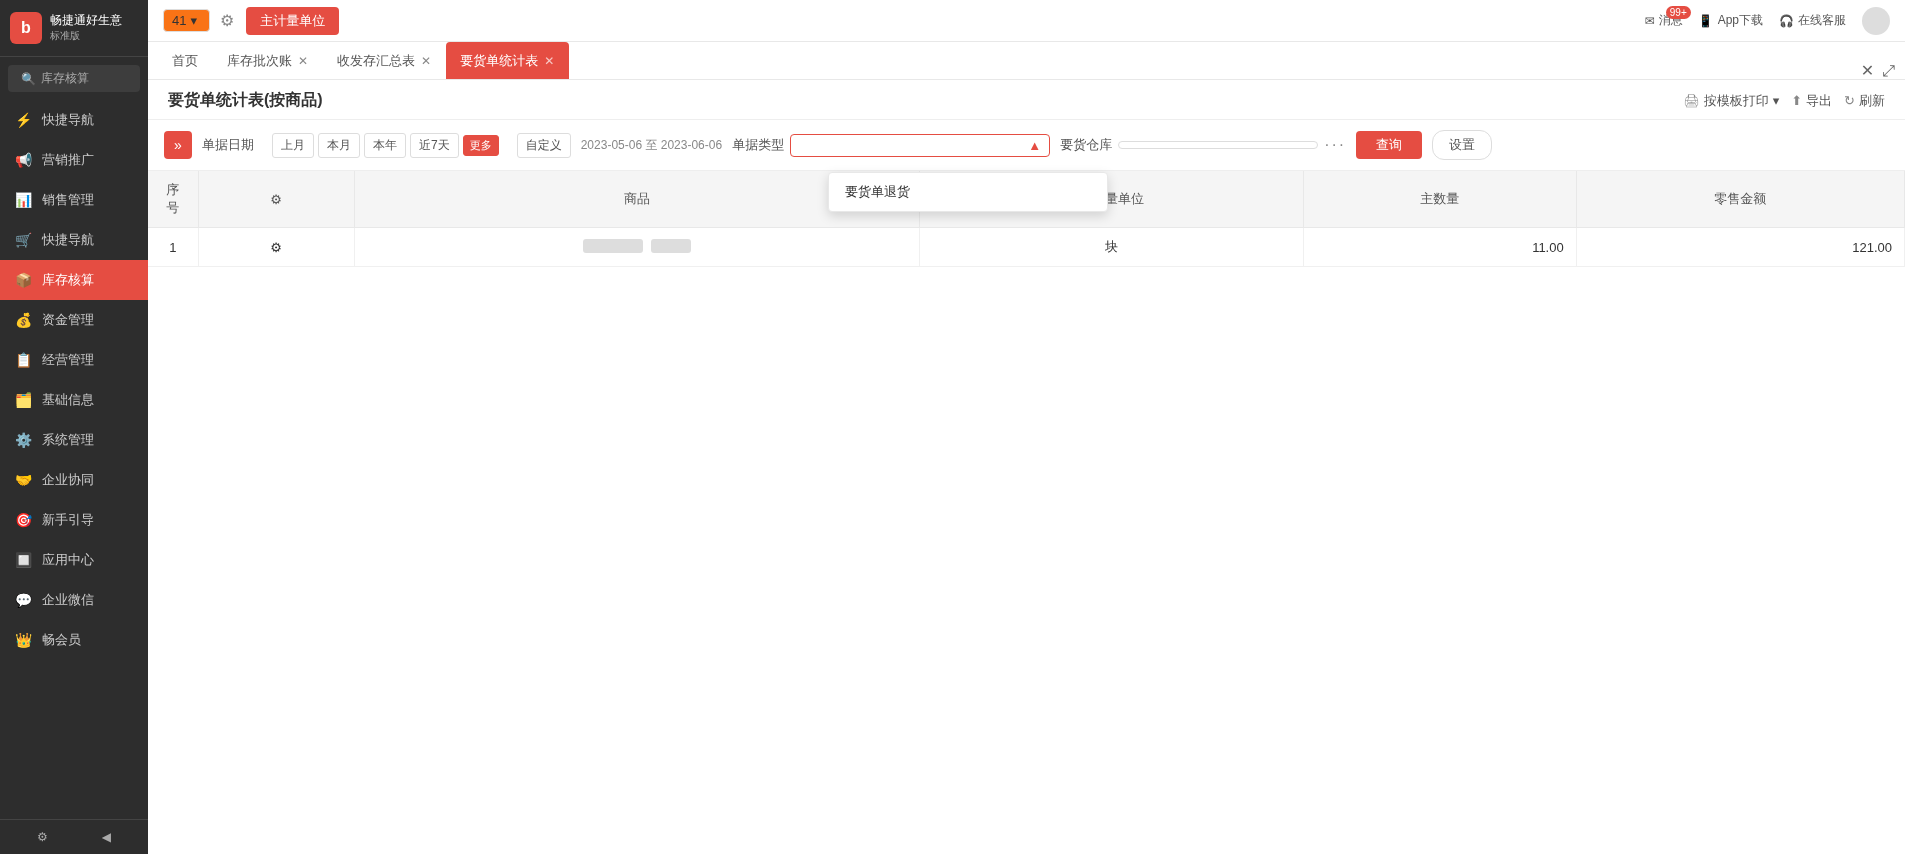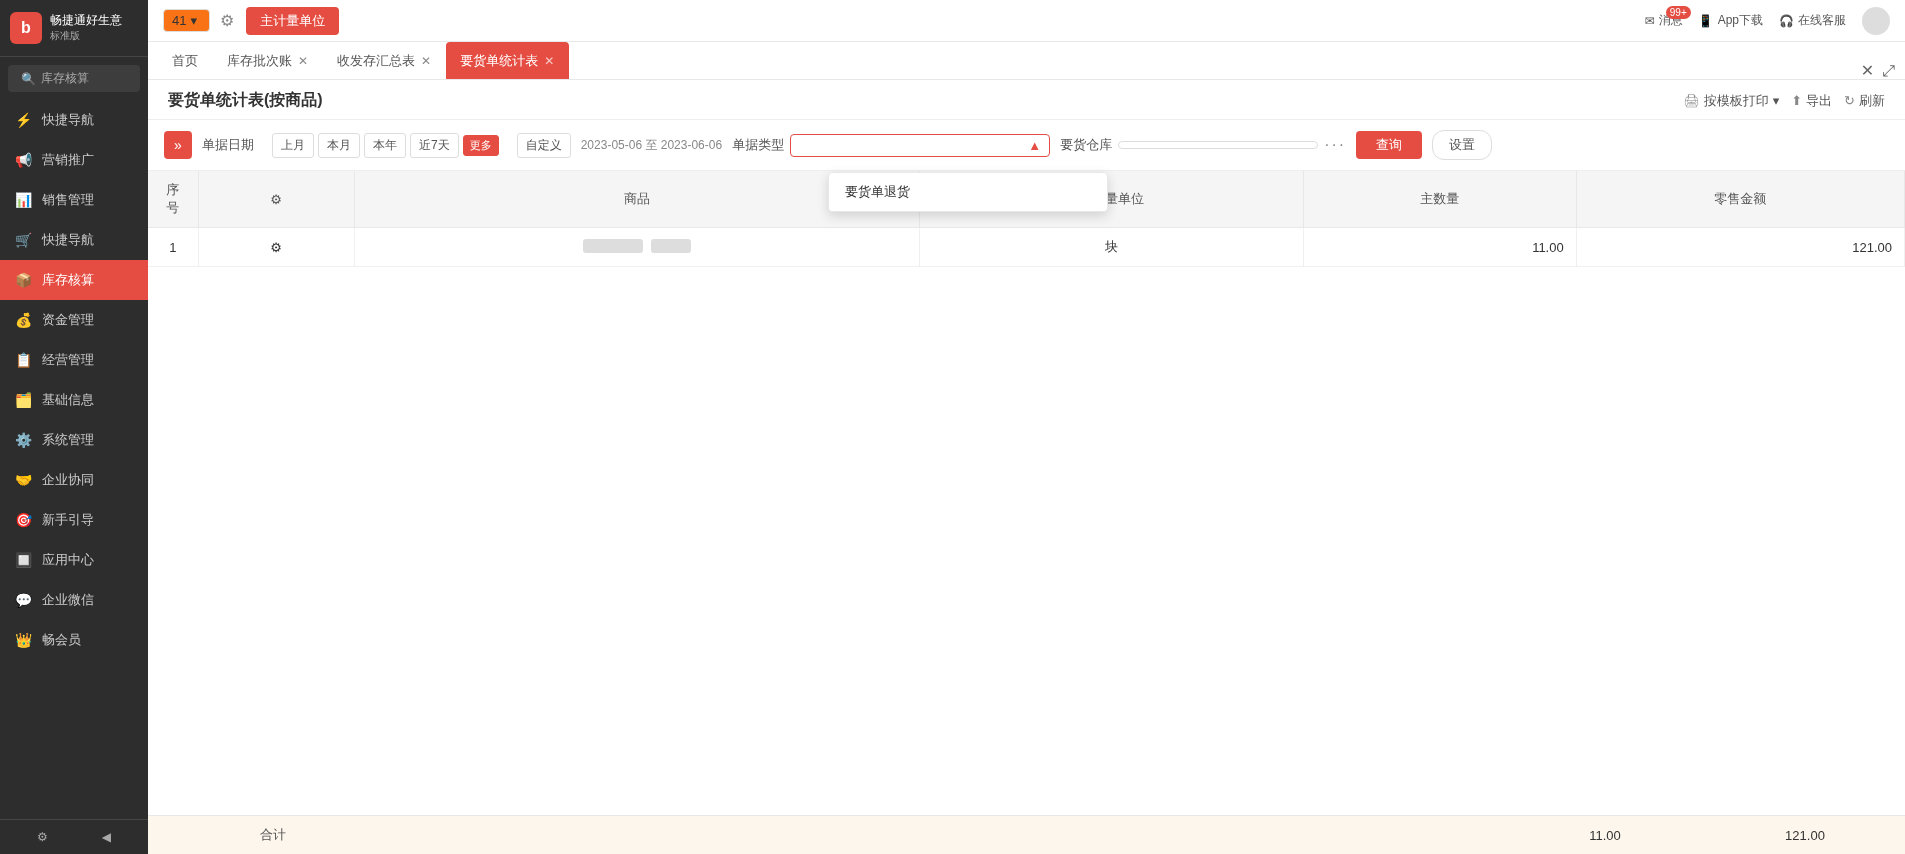--- a/index.html
+++ b/index.html
@@ -658,28 +658,16 @@
         <span style="display:inline-block;width:40px;height:14px;background:#ddd;border-radius:3px;"></span>
       </td>
       <td>块</td>
       <td class="text-right">11.00</td>
       <td class="text-right">121.00</td>
     </tr>
             </tbody>
         </table>
       </div>
 
-      <div class="table-footer">
-        <div style="width:50px;"></div>
-        <div style="width:50px;"></div>
-        <div class="footer-label">合计</div>
-        <div style="flex:1;"></div>
-        <div class="footer-cell" style="width:200px; text-align:center;">
-          <span>11.00</span>
-        </div>
-        <div class="footer-cell" style="width:200px; text-align:center;">
-          <span>121.00</span>
-        </div>
-      </div>
 
     </div>
   </div>
 </div>
 
 </body></html>

